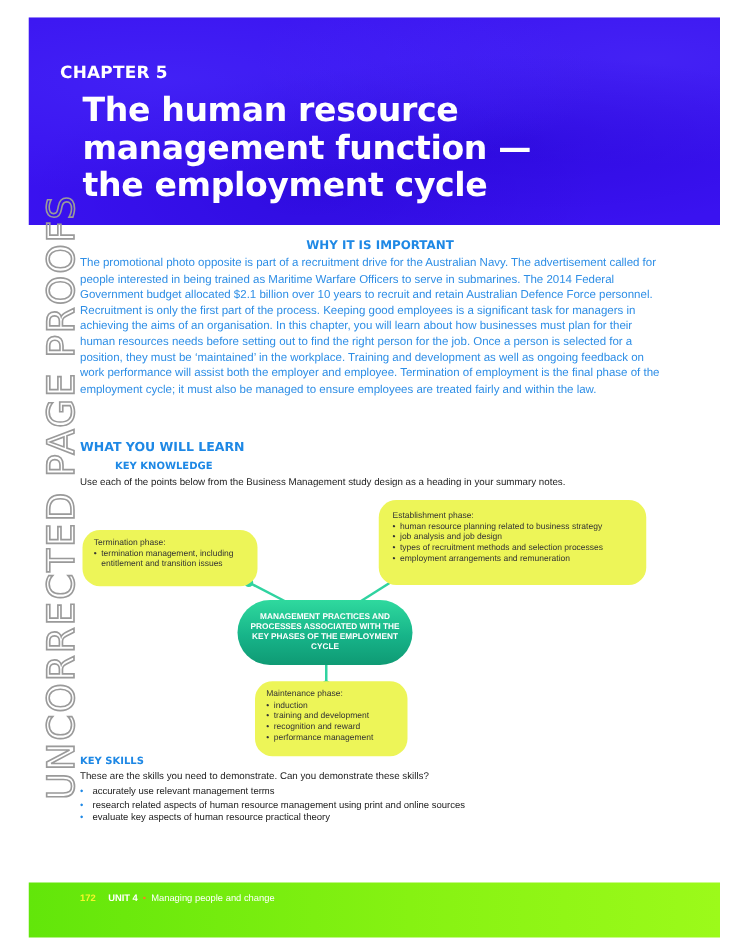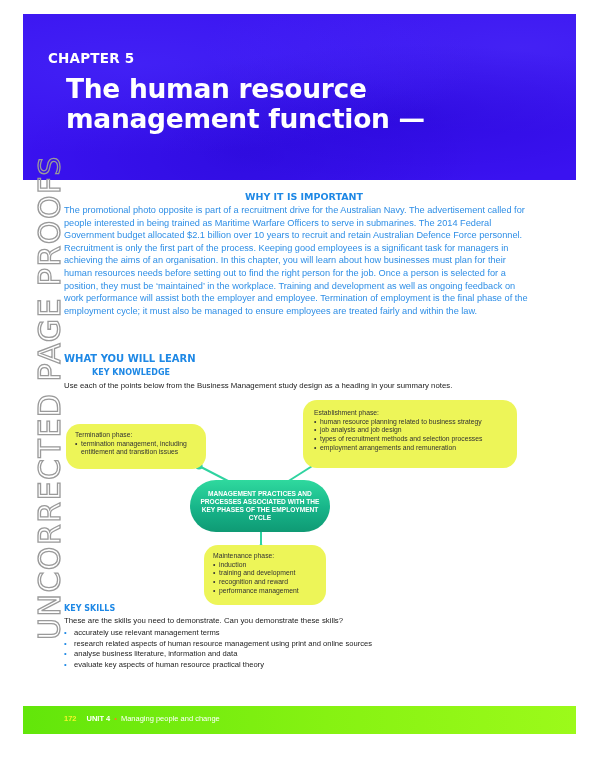--- a/index.html
+++ b/index.html
@@ -67,36 +67,37 @@
 
   .connectors { position: absolute; left: 0; top: 0; width: 600px; height: 761px; pointer-events: none; }
 
   .ks-h { top: 604px; font-size: 8px; }
   .ks-p { top: 616px; font-size: 7.8px; color: #222; }
   .ks-list { top: 628px; list-style: none; font-size: 7.6px; line-height: 10.6px; color: #222; }
   .ks-list li { padding-left: 10px; position: relative; }
   .ks-list li::before { content: "•"; color: #1e88e5; position: absolute; left: 0; }
 
   .footer {
-    position: absolute; left: 23px; top: 706px; width: 553px; height: 28px;
+    position: absolute; left: 23px; top: 706px; width: 553px; height: 44px;
     background: linear-gradient(90deg, #62e60a 0%, #86f212 55%, #9cfa1a 100%);
   }
   .footer-row { position: absolute; left: 41px; top: 8px; font-size: 7.5px; color: #ffffff; white-space: nowrap; }
   .pg { color: #f5f52a; font-weight: bold; margin-right: 10px; }
   .unit { font-weight: bold; margin-right: 4px; }
   .dot { color: #ff7a22; margin-right: 4px; }
 </style>
 </head>
 <body>
 
 <div class="banner"></div>
 <div class="chapter-label">CHAPTER 5</div>
 <div class="chapter-title">
   <div>The human resource</div>
   <div>management function —</div>
+  <div>the employment cycle</div>
 </div>
 
 <div class="watermark">UNCORRECTED PAGE PROOFS</div>
 
 <div class="content h-blue why-h">WHY IT IS IMPORTANT</div>
 <div class="content why-p">The promotional photo opposite is part of a recruitment drive for the Australian Navy. The advertisement called for people interested in being trained as Maritime Warfare Officers to serve in submarines. The 2014 Federal Government budget allocated $2.1 billion over 10 years to recruit and retain Australian Defence Force personnel. Recruitment is only the first part of the process. Keeping good employees is a significant task for managers in achieving the aims of an organisation. In this chapter, you will learn about how businesses must plan for their human resources needs before setting out to find the right person for the job. Once a person is selected for a position, they must be ‘maintained’ in the workplace. Training and development as well as ongoing feedback on work performance will assist both the employer and employee. Termination of employment is the final phase of the employment cycle; it must also be managed to ensure employees are treated fairly and within the law.</div>
 
 <div class="content h-blue learn-h">WHAT YOU WILL LEARN</div>
 <div class="content h-blue kk-h">KEY KNOWLEDGE</div>
 <div class="content kk-p">Use each of the points below from the Business Management study design as a heading in your summary notes.</div>
@@ -141,21 +142,20 @@
     <li>recognition and reward</li>
     <li>performance management</li>
   </ul>
 </div>
 
 <div class="content h-blue ks-h">KEY SKILLS</div>
 <div class="content ks-p">These are the skills you need to demonstrate. Can you demonstrate these skills?</div>
 <ul class="content ks-list">
   <li>accurately use relevant management terms</li>
   <li>research related aspects of human resource management using print and online sources</li>
-  <li>analyse business literature, information and data</li>
   <li>evaluate key aspects of human resource practical theory</li>
 </ul>
 
 <div class="footer">
   <div class="footer-row">
     <span class="pg">172</span><span class="unit">UNIT 4</span><span class="dot">•</span><span>Managing people and change</span>
   </div>
 </div>
 
 </body></html>

